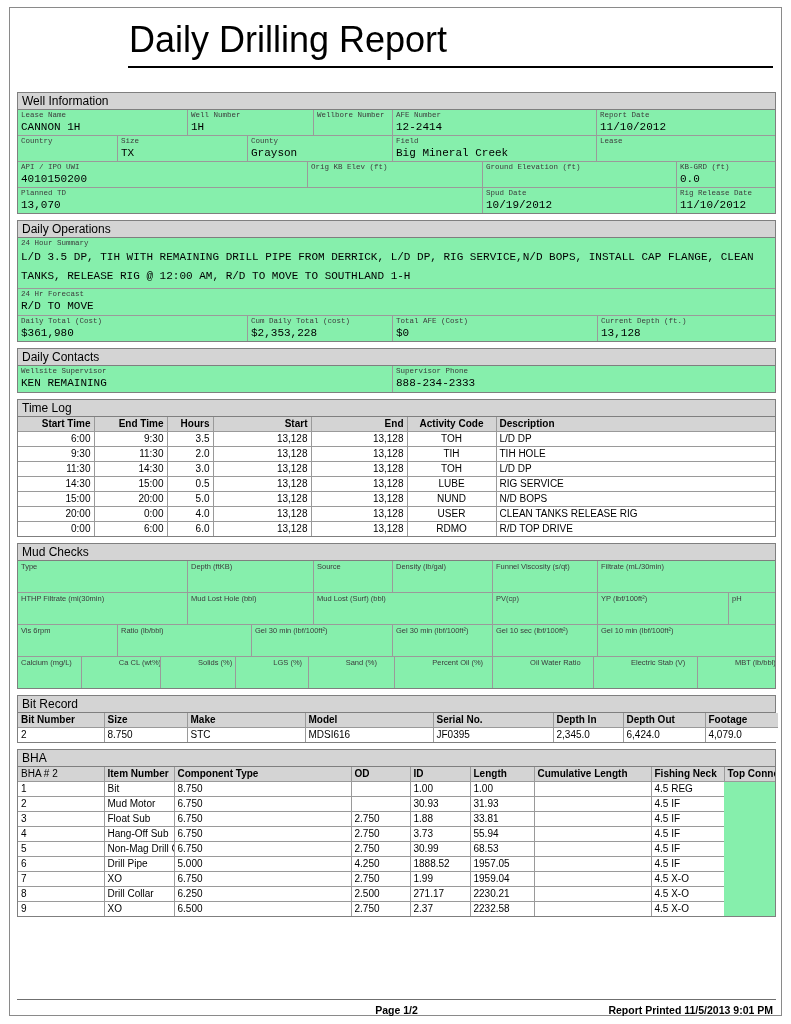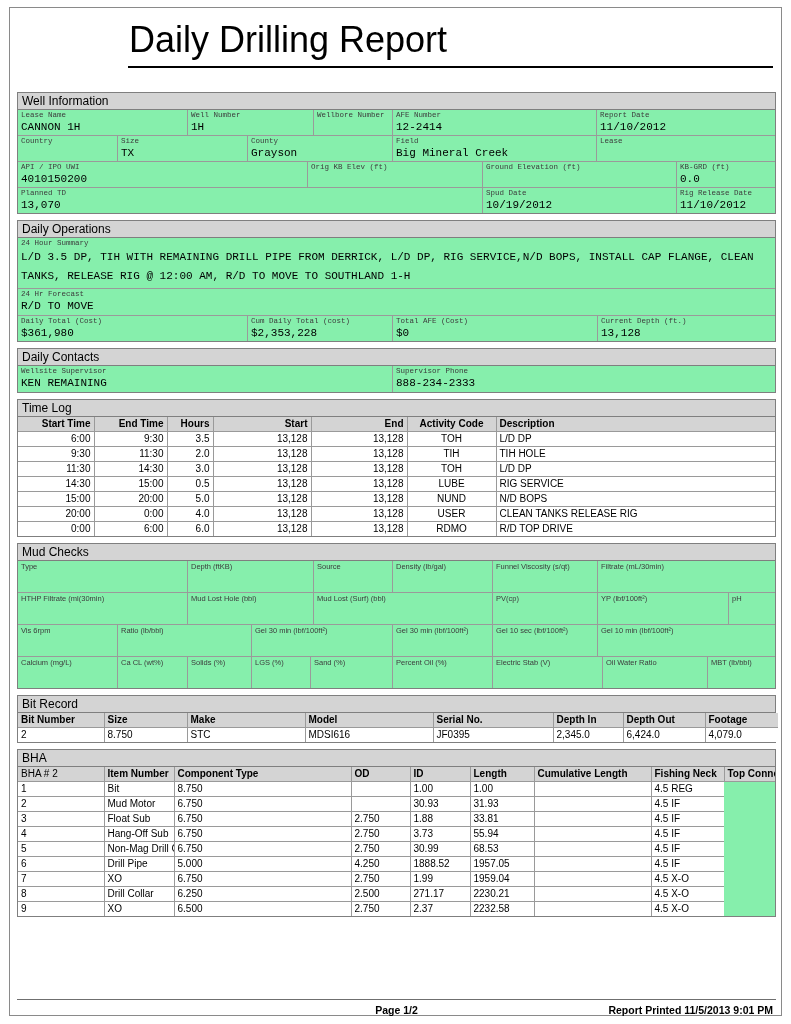--- a/index.html
+++ b/index.html
@@ -147,21 +147,21 @@
   }
   table.dt th.l, table.dt td.l { text-align: left; }
   table.dt th.r, table.dt td.r { text-align: right; }
   table.dt th.c, table.dt td.c { text-align: center; }
   table.dt tr th:first-child, table.dt tr td:first-child { border-left: none; }
   table.dt tr th:last-child, table.dt tr td:last-child { border-right: none; }
   table.dt tr:last-child td { border-bottom: none; }
 
   
   .mud-row { display: flex; box-sizing: border-box; border-bottom: 1px solid #9a9a9a; }
-  .mud-row.last { border-bottom: none; }
+  .mud-row.last { border-bottom: none; gap: 34px; }
   .mud-cell {
     border-right: 1px solid #9a9a9a;
     box-sizing: border-box;
     height: 31px;
     padding: 1px 0 0 3px;
     overflow: hidden;
   }
   .mud-cell.lastc { border-right: none; }
   .mud-label {
     font-size: 7.5px;
@@ -525,25 +525,25 @@
             </div>
           <div class="mud-cell" style="width:59px">
             <div class="mud-label">LGS (%)</div>
             </div>
           <div class="mud-cell" style="width:82px">
             <div class="mud-label">Sand (%)</div>
             </div>
           <div class="mud-cell" style="width:100px">
             <div class="mud-label">Percent Oil (%)</div>
             </div>
+          <div class="mud-cell" style="width:105px">
+            <div class="mud-label">Oil Water Ratio</div>
+            </div>
           <div class="mud-cell" style="width:110px">
             <div class="mud-label">Electric Stab (V)</div>
-            </div>
-          <div class="mud-cell" style="width:105px">
-            <div class="mud-label">Oil Water Ratio</div>
             </div>
           <div class="mud-cell lastc" style="width:67px">
             <div class="mud-label">MBT (lb/bbl)</div>
             </div>
         </div>
       </div>
 
       <div class="spacer"></div>
 
       <div class="section first">

